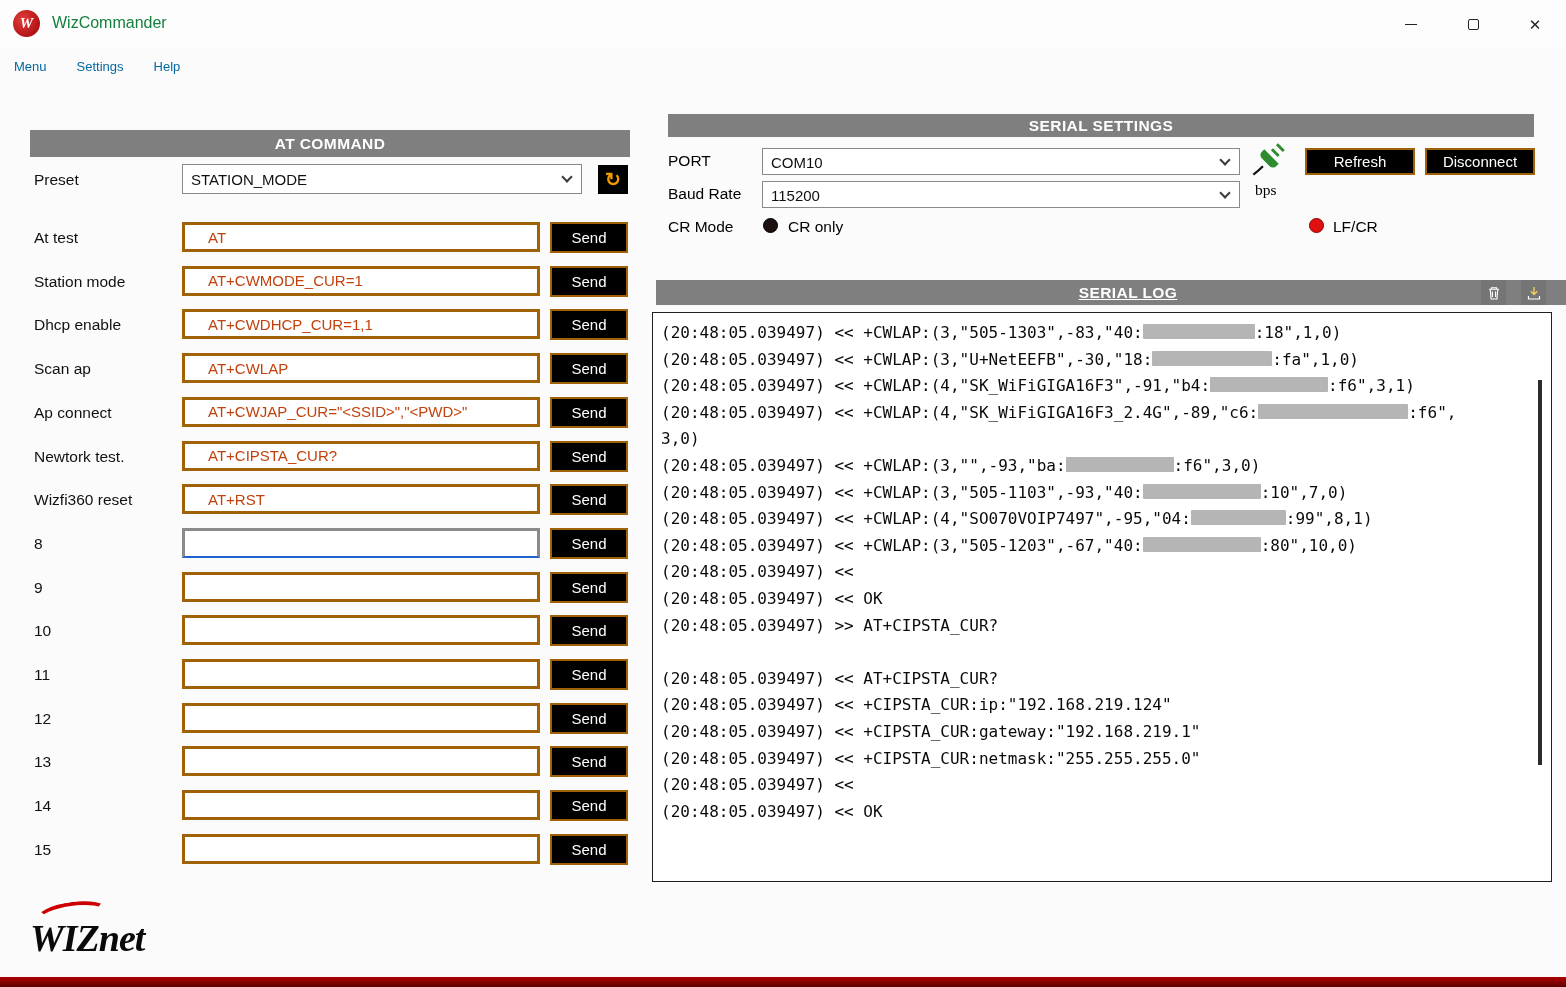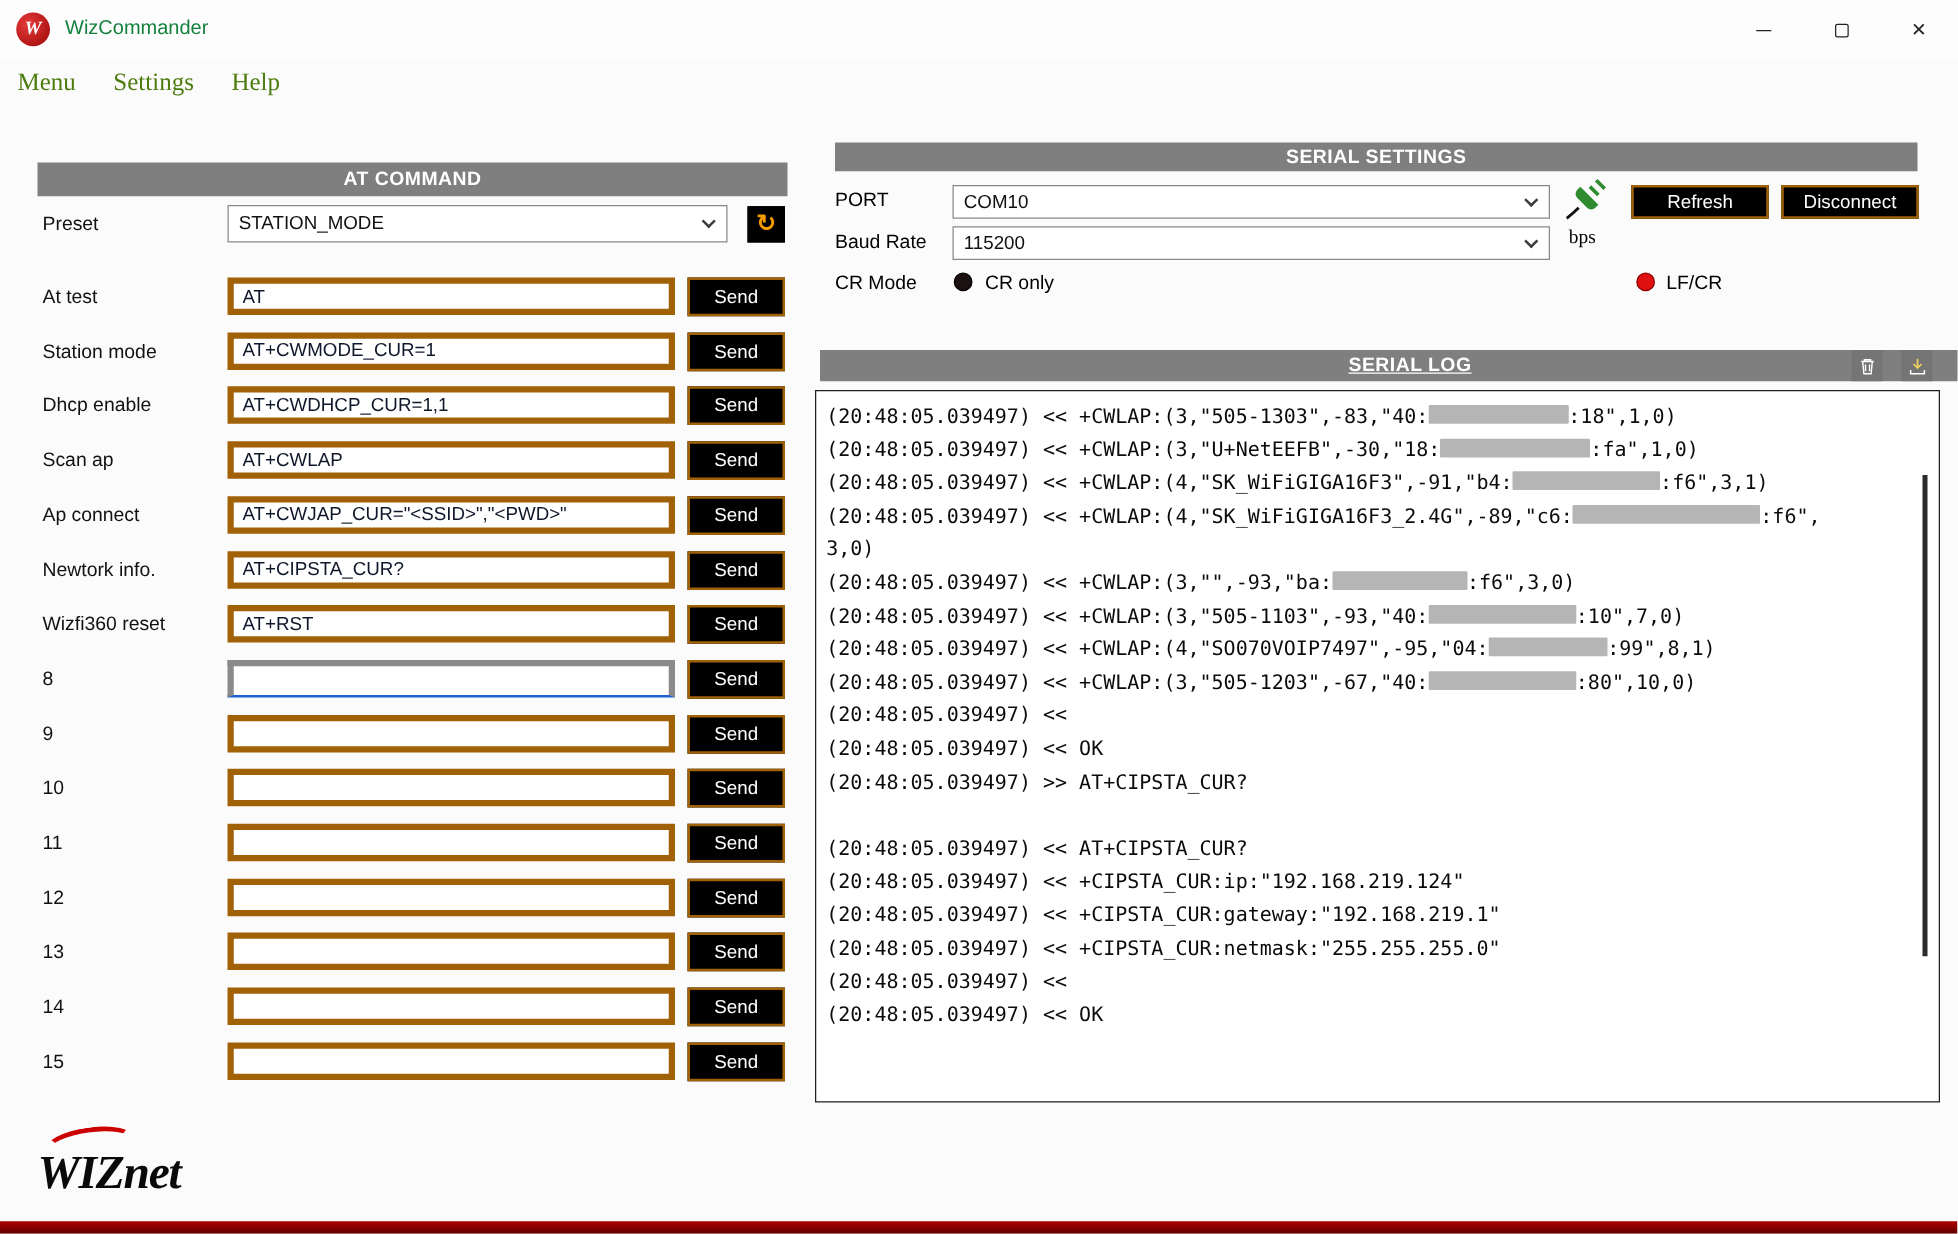--- a/index.html
+++ b/index.html
@@ -24,21 +24,21 @@
   .win-controls { position:absolute; right:0; top:0; height:48px; display:flex; }
   .win-btn { width:62px; height:48px; display:flex; align-items:center; justify-content:center;
     background:transparent; border:none; cursor:default; }
   .min-glyph { display:inline-block; width:12px; border-top:1.6px solid #222; }
   .max-glyph { display:inline-block; width:11px; height:11px; border:1.6px solid #222; border-radius:2px; }
   .close-glyph { font-size:15px; color:#222; line-height:1; }
 
   
   .menubar { position:absolute; left:0; top:48px; width:1566px; height:36px;
     display:flex; align-items:center; padding-left:14px; gap:30px; }
-  .menu-item { font-size:20px; color:#4d7c0f; cursor:default;font-family:Liberation Serif, serif; }
+  .menu-item { font-size:13px; color:#0369a1; cursor:default; }
 
   
   .sec-header { background:#7f7f7f; color:#fff; font-weight:bold; text-align:center;
     font-size:15.5px; letter-spacing:0.4px; }
   .combo { position:absolute; background:#fff; border:1px solid #898989; }
   .combo-value { position:absolute; left:8px; top:50%; transform:translateY(-50%); font-size:15px; color:#111; white-space:nowrap; }
   .chev { position:absolute; right:10px; top:50%; margin-top:-6px; width:8px; height:8px;
     border-right:2px solid #3c3c3c; border-bottom:2px solid #3c3c3c; transform:rotate(45deg); }
   .rb-btn { background:#000; border:2px solid #a16207; color:#fff; font-size:15px; cursor:default; }
 
@@ -48,22 +48,22 @@
   .preset-row { position:absolute; left:0; top:34px; width:600px; height:31px; }
   .preset-label { position:absolute; left:4px; top:7px; font-size:15.5px; }
   .preset-combo { left:152px; top:0; width:400px; height:30px; }
   .reload-btn { position:absolute; left:568px; top:1px; width:30px; height:29px;
     background:#000; border:1px solid #000; display:flex; align-items:center; justify-content:center; cursor:default; }
   .reload-glyph { color:#f29a00; font-size:19px; font-weight:bold; line-height:1; }
 
   .cmd-row { position:absolute; left:0; width:600px; height:31px; }
   .cmd-label { position:absolute; left:4px; top:7px; font-size:15.5px; white-space:nowrap; }
   .cmd-input { position:absolute; left:152px; top:0; width:358px; height:30px;
-    border:5px solid #a16207; background:#fff; font-size:15px; padding:0 7px;
-    font-family:"Liberation Sans",sans-serif; color:#0f172a; }
+    border:3px solid #a16207; background:#fff; font-size:15px; padding:0 23px;
+    font-family:"Liberation Sans",sans-serif; color:#c2410c; }
   .cmd-input.focused { border-color:#8a8a8a; border-bottom:2.5px solid #1e62d0; }
   .send-btn { position:absolute; left:520px; top:0; width:78px; height:31px; }
 
   
   .wiznet-logo { position:absolute; left:30px; top:906px; width:150px; height:60px; }
   .logo-swoosh { position:absolute; left:6px; top:-4px; width:72px; height:26px;
     border:4px solid transparent; border-top:4px solid #cc0000; border-radius:50%;
     transform:rotate(-8deg); }
   .logo-text { position:absolute; left:0; top:10px; font-family:"Liberation Serif",serif;
     font-style:italic; font-weight:bold; font-size:38px; letter-spacing:-1px; color:#0a0a0a; }
@@ -157,21 +157,21 @@
         <span class="cmd-label">Scan ap</span>
         <input class="cmd-input" type="text" value="AT+CWLAP" style="">
         <button class="rb-btn send-btn">Send</button>
       </div>
       <div class="cmd-row" style="top: 266.8px;">
         <span class="cmd-label">Ap connect</span>
         <input class="cmd-input" type="text" value="AT+CWJAP_CUR=&quot;&lt;SSID&gt;&quot;,&quot;&lt;PWD&gt;&quot;" style="">
         <button class="rb-btn send-btn">Send</button>
       </div>
       <div class="cmd-row" style="top: 310.5px;">
-        <span class="cmd-label">Newtork info.</span>
+        <span class="cmd-label">Newtork test.</span>
         <input class="cmd-input" type="text" value="AT+CIPSTA_CUR?" style="">
         <button class="rb-btn send-btn">Send</button>
       </div>
       <div class="cmd-row" style="top: 354.2px;">
         <span class="cmd-label">Wizfi360 reset</span>
         <input class="cmd-input" type="text" value="AT+RST" style="">
         <button class="rb-btn send-btn">Send</button>
       </div>
       <div class="cmd-row" style="top: 397.9px;">
         <span class="cmd-label">8</span>

